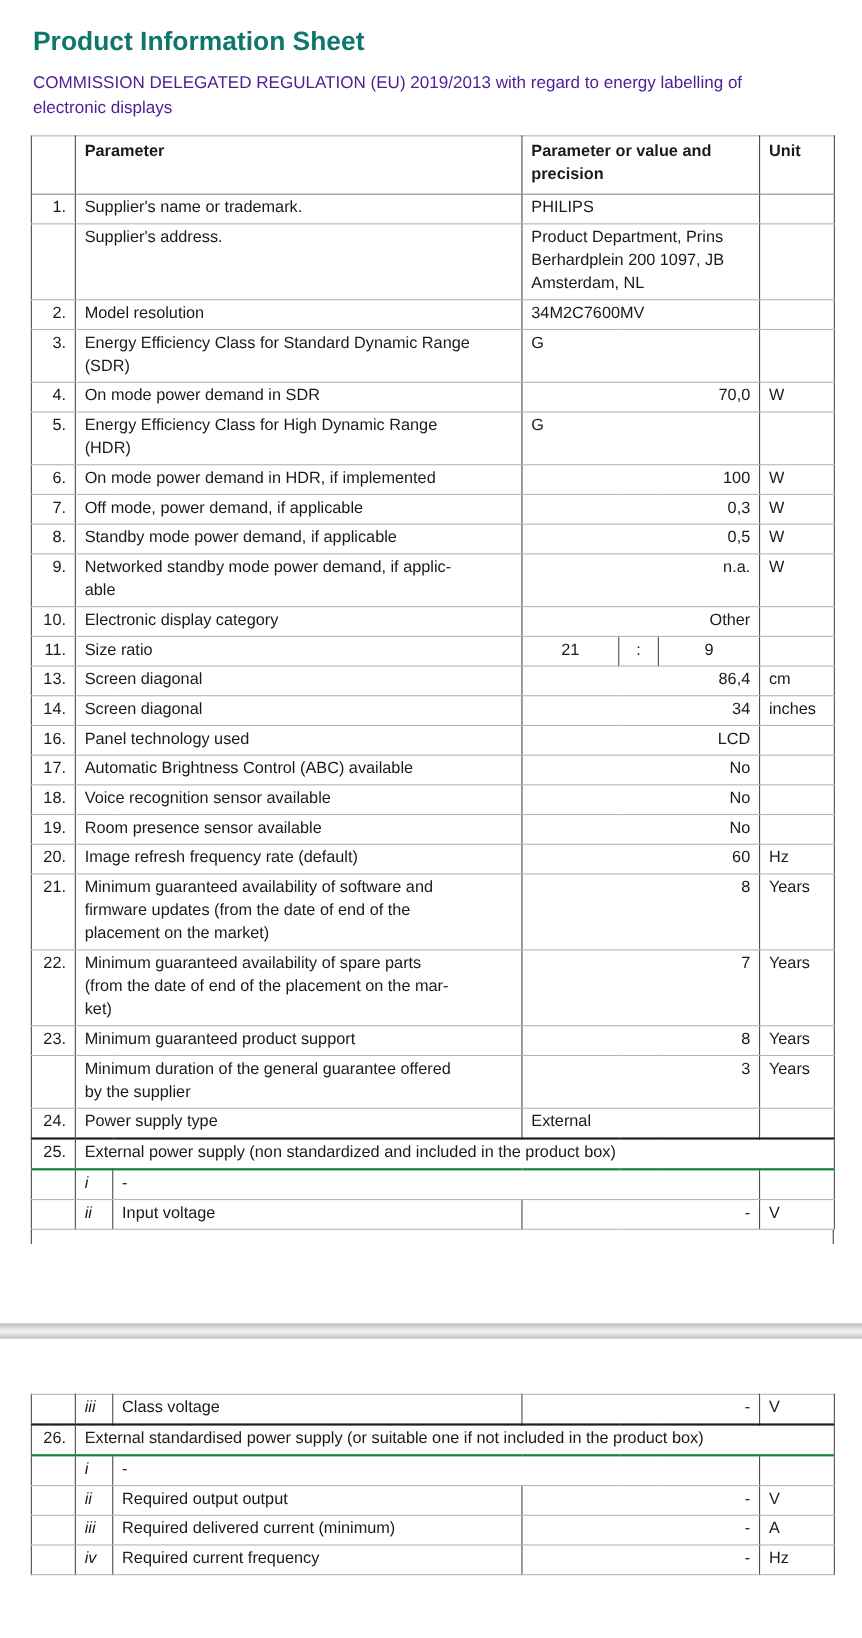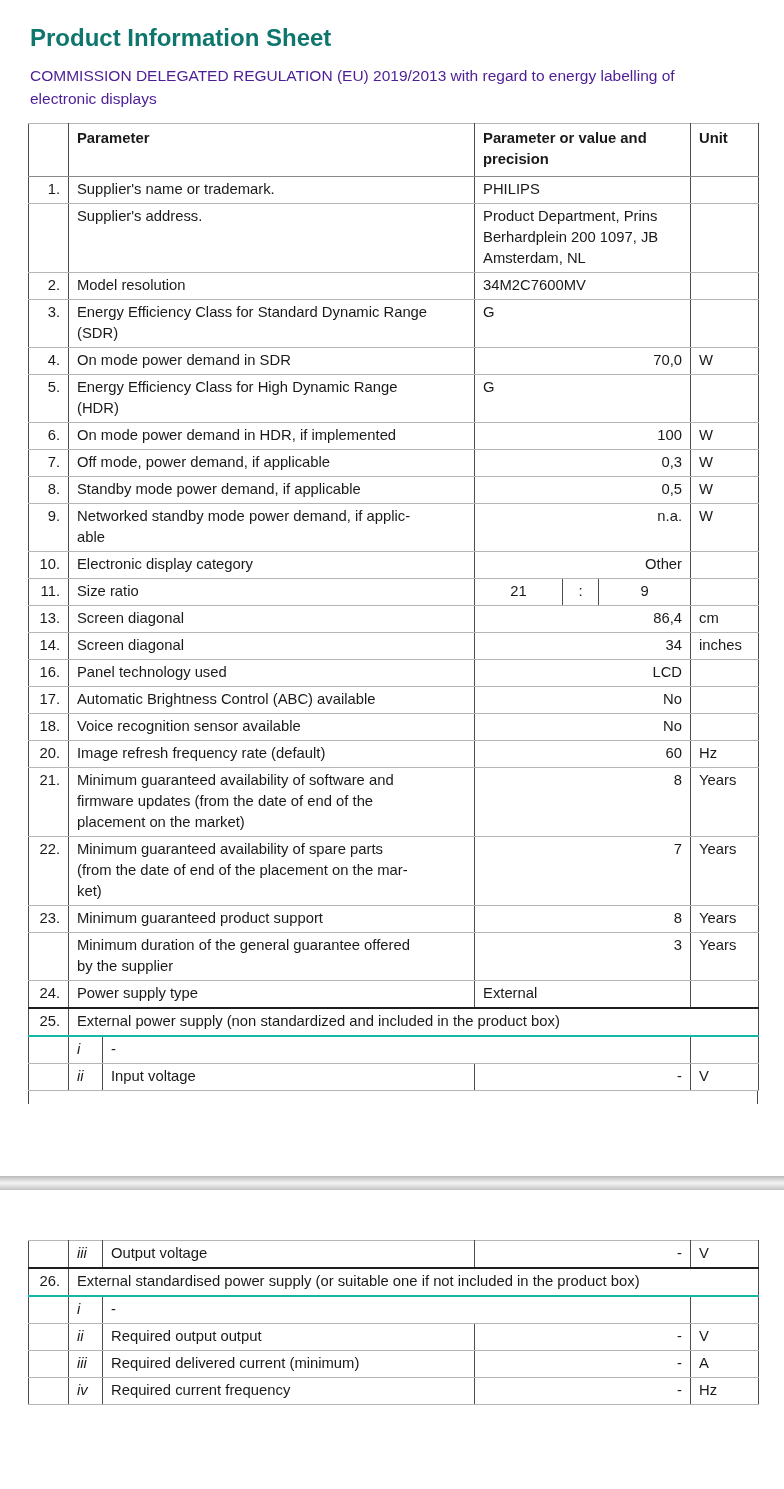--- a/index.html
+++ b/index.html
@@ -44,21 +44,21 @@
   td.num, th.num{text-align:right;padding-right:10px;}
   td.subnum{font-style:italic;padding-left:10px;}
   td.label{white-space:pre-line;}
   td.value{white-space:pre-line;}
   td.al{text-align:left;}
   td.ar{text-align:right;padding-right:10px;}
   td.ac{text-align:center;margin-top:10px;}
   td.unit{text-align:left;padding-left:9px;}
   tr.section td{
     border-top:2px solid #1f1f1f;
-    border-bottom:2px solid #14b8a6;
+    border-bottom:2px solid #15803d;
     margin-top:48px;
   }
   .table-cutoff{
     width:730px;height:13px;box-sizing:border-box;
     border-left:1.6px solid #454545;border-right:1.6px solid #454545;
   }
   .page-label{
     width:730px;margin-top:7px;
     text-align:right;
     font-size:11.5px;color:#2e2e2e;
@@ -201,20 +201,26 @@
           <td class="value ar" colspan="3">No</td>
           <td class="unit"></td>
         </tr>
         <tr>
           <td class="num">18.</td>
           <td class="label" colspan="2">Voice recognition sensor available</td>
           <td class="value ar" colspan="3">No</td>
           <td class="unit"></td>
         </tr>
         <tr>
+          <td class="num">19.</td>
+          <td class="label" colspan="2">Room presence sensor available</td>
+          <td class="value ar" colspan="3">No</td>
+          <td class="unit"></td>
+        </tr>
+        <tr>
           <td class="num">20.</td>
           <td class="label" colspan="2">Image refresh frequency rate (default)</td>
           <td class="value ar" colspan="3">60</td>
           <td class="unit">Hz</td>
         </tr>
         <tr>
           <td class="num">21.</td>
           <td class="label" colspan="2">Minimum guaranteed availability of software and
 firmware updates (from the date of end of the
 placement on the market)</td>
@@ -281,21 +287,21 @@
         <col style="width:372px">
       <col style="width:88px">
         <col style="width:36px">
         <col style="width:92px">
         <col style="width:68px">
     </colgroup>
     <tbody id="tbody-page2">
         <tr>
           <td class="num"></td>
           <td class="subnum">iii</td>
-          <td class="label">Output voltage</td>
+          <td class="label">Class voltage</td>
           <td class="value ar" colspan="3">-</td>
           <td class="unit">V</td>
         </tr>
         <tr class="section">
           <td class="num">26.</td>
           <td class="label" colspan="6">External standardised power supply (or suitable one if not included in the product box)</td>
         </tr>
         <tr>
           <td class="num"></td>
           <td class="subnum">i</td>

